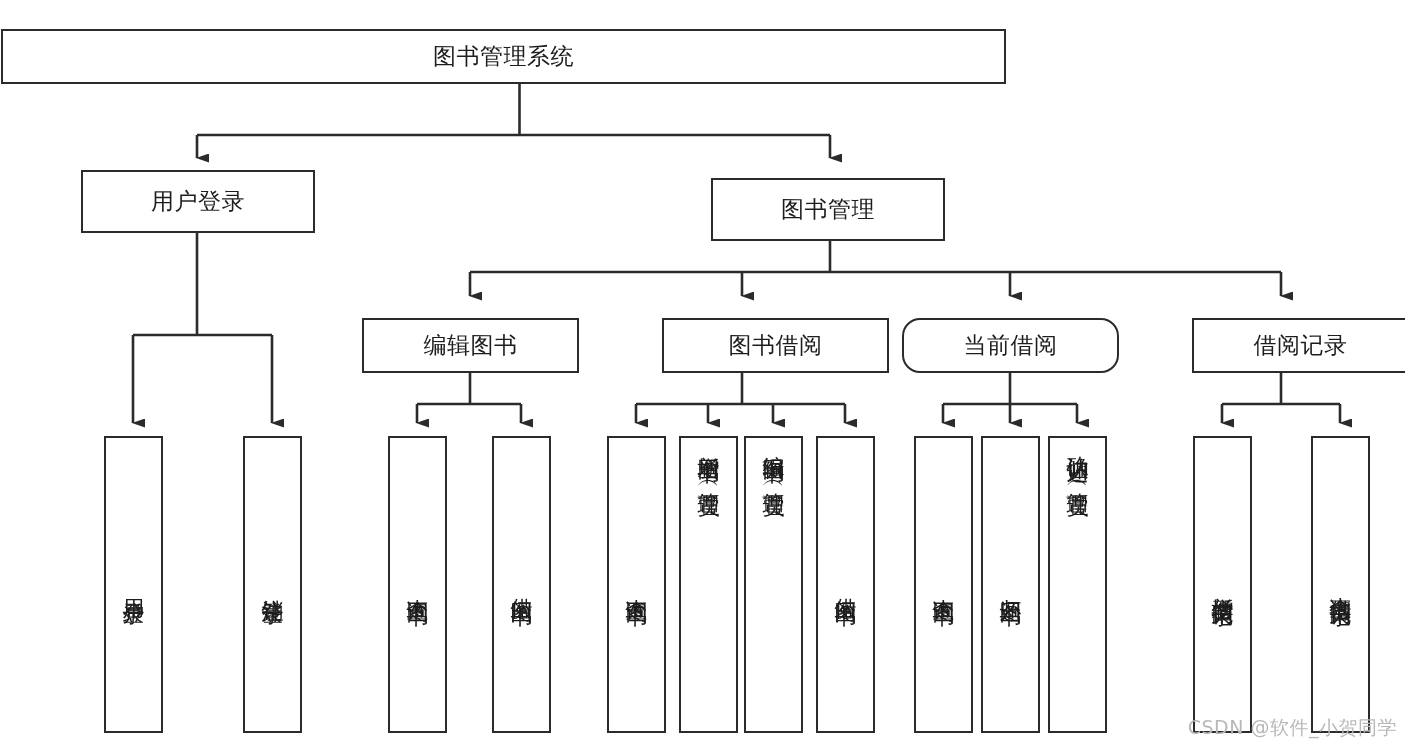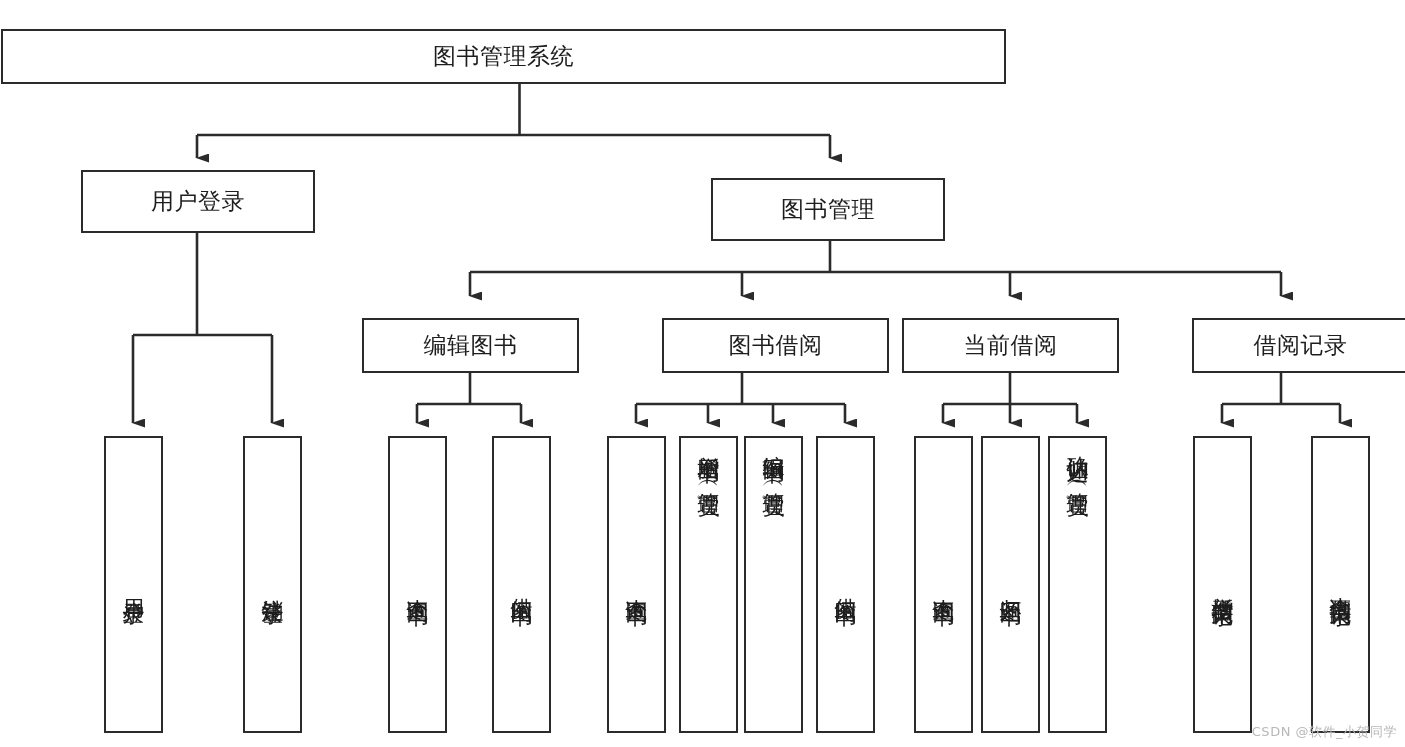--- a/index.html
+++ b/index.html
@@ -58,21 +58,21 @@
     letter-spacing: 2px;
     line-height: 1;
   }
   .node.vertical.vcenter {
     align-items: center;
   }
   .watermark {
     position: absolute;
     right: 8px;
     bottom: 6px;
-    font-size: 13px;
+    font-size: 19px;
     color: #b8b8b8;
     letter-spacing: 0.5px;
     z-index: 5;
     white-space: nowrap;
   }
 </style>
 </head>
 <body>
 
 <div id="canvas">
@@ -140,21 +140,21 @@
   </div>
 
   <div class="node" style="left:362px; top:318px; width:217px; height:55px;">
     <span class="node-label">编辑图书</span>
   </div>
 
   <div class="node" style="left:634px; top:318px; width:227px; height:55px;margin-left:28px;">
     <span class="node-label">图书借阅</span>
   </div>
 
-  <div class="node" style="left:902px; top:318px; width:217px; height:55px;">
+  <div class="node" style="left:902px; top:318px; width:217px; height:55px;border-radius:18px;">
     <span class="node-label">当前借阅</span>
   </div>
 
   <div class="node" style="left:1172px; top:318px; width:217px; height:55px;margin-left:20px;">
     <span class="node-label">借阅记录</span>
   </div>
 
   <div class="node vertical vcenter" style="left:104px; top:436px; width:59px; height:297px;">
     <span class="node-label">用户登录</span>
   </div>

